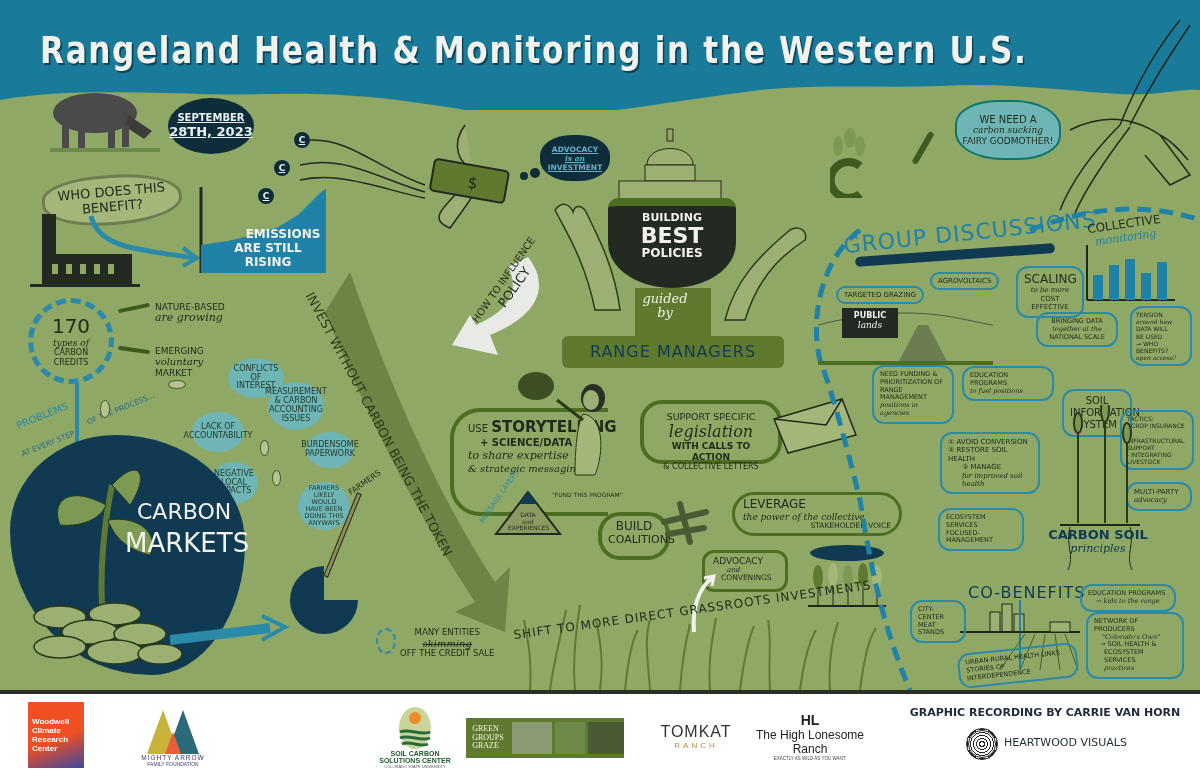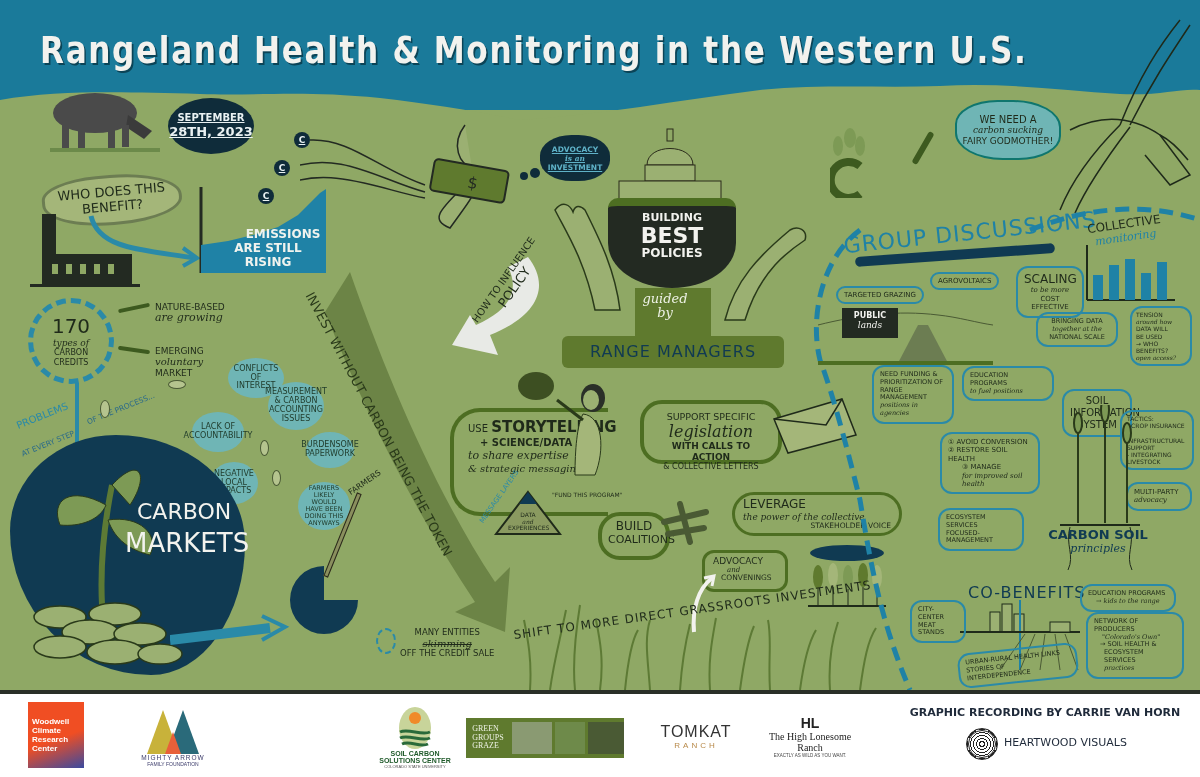--- a/index.html
+++ b/index.html
@@ -500,19 +500,19 @@
     <div style="margin-left:8px;width:40px;height:32px;background:#8a9a72"></div>
     <div style="margin-left:3px;width:30px;height:32px;background:#6e8a4a"></div>
     <div style="margin-left:3px;width:36px;height:32px;background:#4a5a34"></div>
   </div>
   <div class="logo" style="left:650px;top:10px;width:92px;height:64px">
     <div style="font-size:16px;color:#333;letter-spacing:1px">TOMKAT</div>
     <div style="font-size:8px;color:#b88a4a;letter-spacing:3px">RANCH</div>
   </div>
   <div class="logo" style="left:755px;top:8px;width:110px;height:68px">
     <div style="font-size:14px;color:#222;font-weight:bold">HL</div>
-    <div style="font-family:Liberation Serif, serif;font-size:10px;color:#222">The High Lonesome Ranch</div>
+    <div style="font-family:Liberation Sans, sans-serif;font-size:12px;color:#222">The High Lonesome Ranch</div>
     <div style="font-size:4.5px;color:#444">EXACTLY AS WILD AS YOU WANT.</div>
   </div>
   <div class="abs" style="left:902px;top:12px;width:286px;text-align:center;font-family:'DejaVu Sans',sans-serif;font-size:11px;font-weight:bold;color:#1f2a3a;text-transform:uppercase">Graphic recording by Carrie Van Horn</div>
   <div class="abs" style="left:966px;top:34px;width:32px;height:32px;border-radius:50%;border:3px double #222;background:repeating-radial-gradient(circle,#fff 0 2px,#222 2px 3px)"></div>
   <div class="abs" style="left:1004px;top:42px;font-family:'DejaVu Sans',sans-serif;font-size:11px;color:#1f2a3a;text-transform:uppercase">Heartwood Visuals</div>
 </div>
 
 </body></html>

